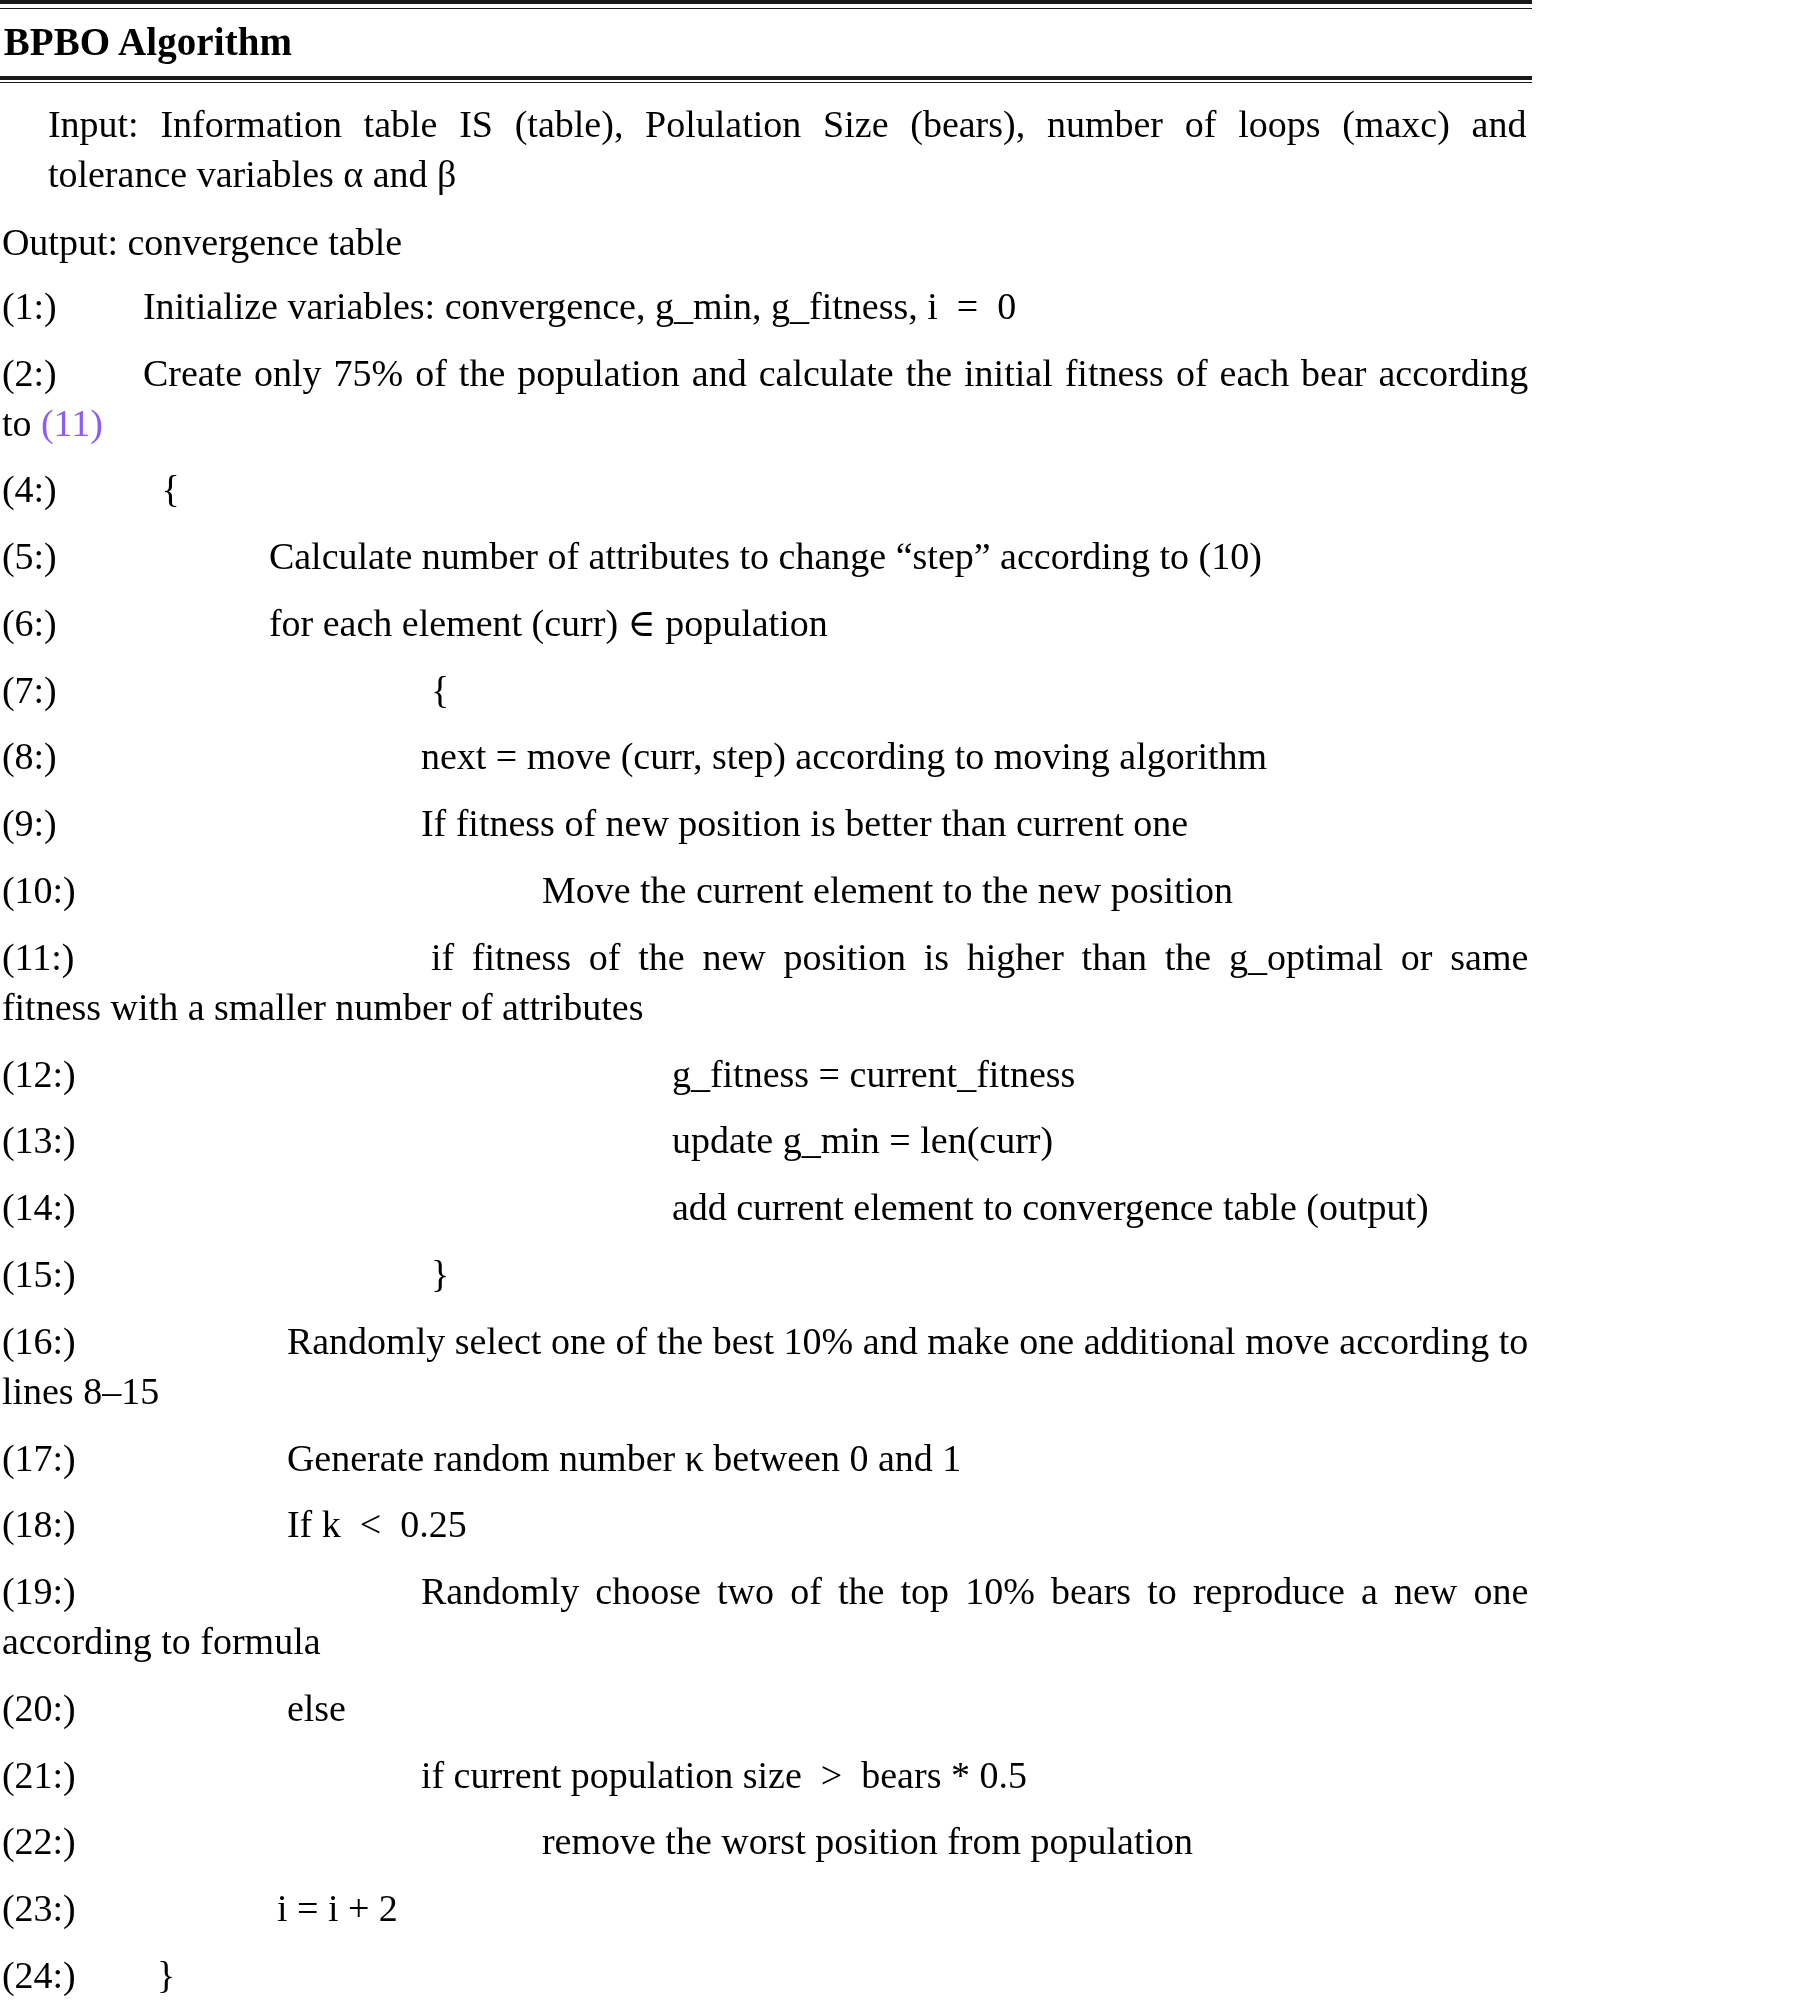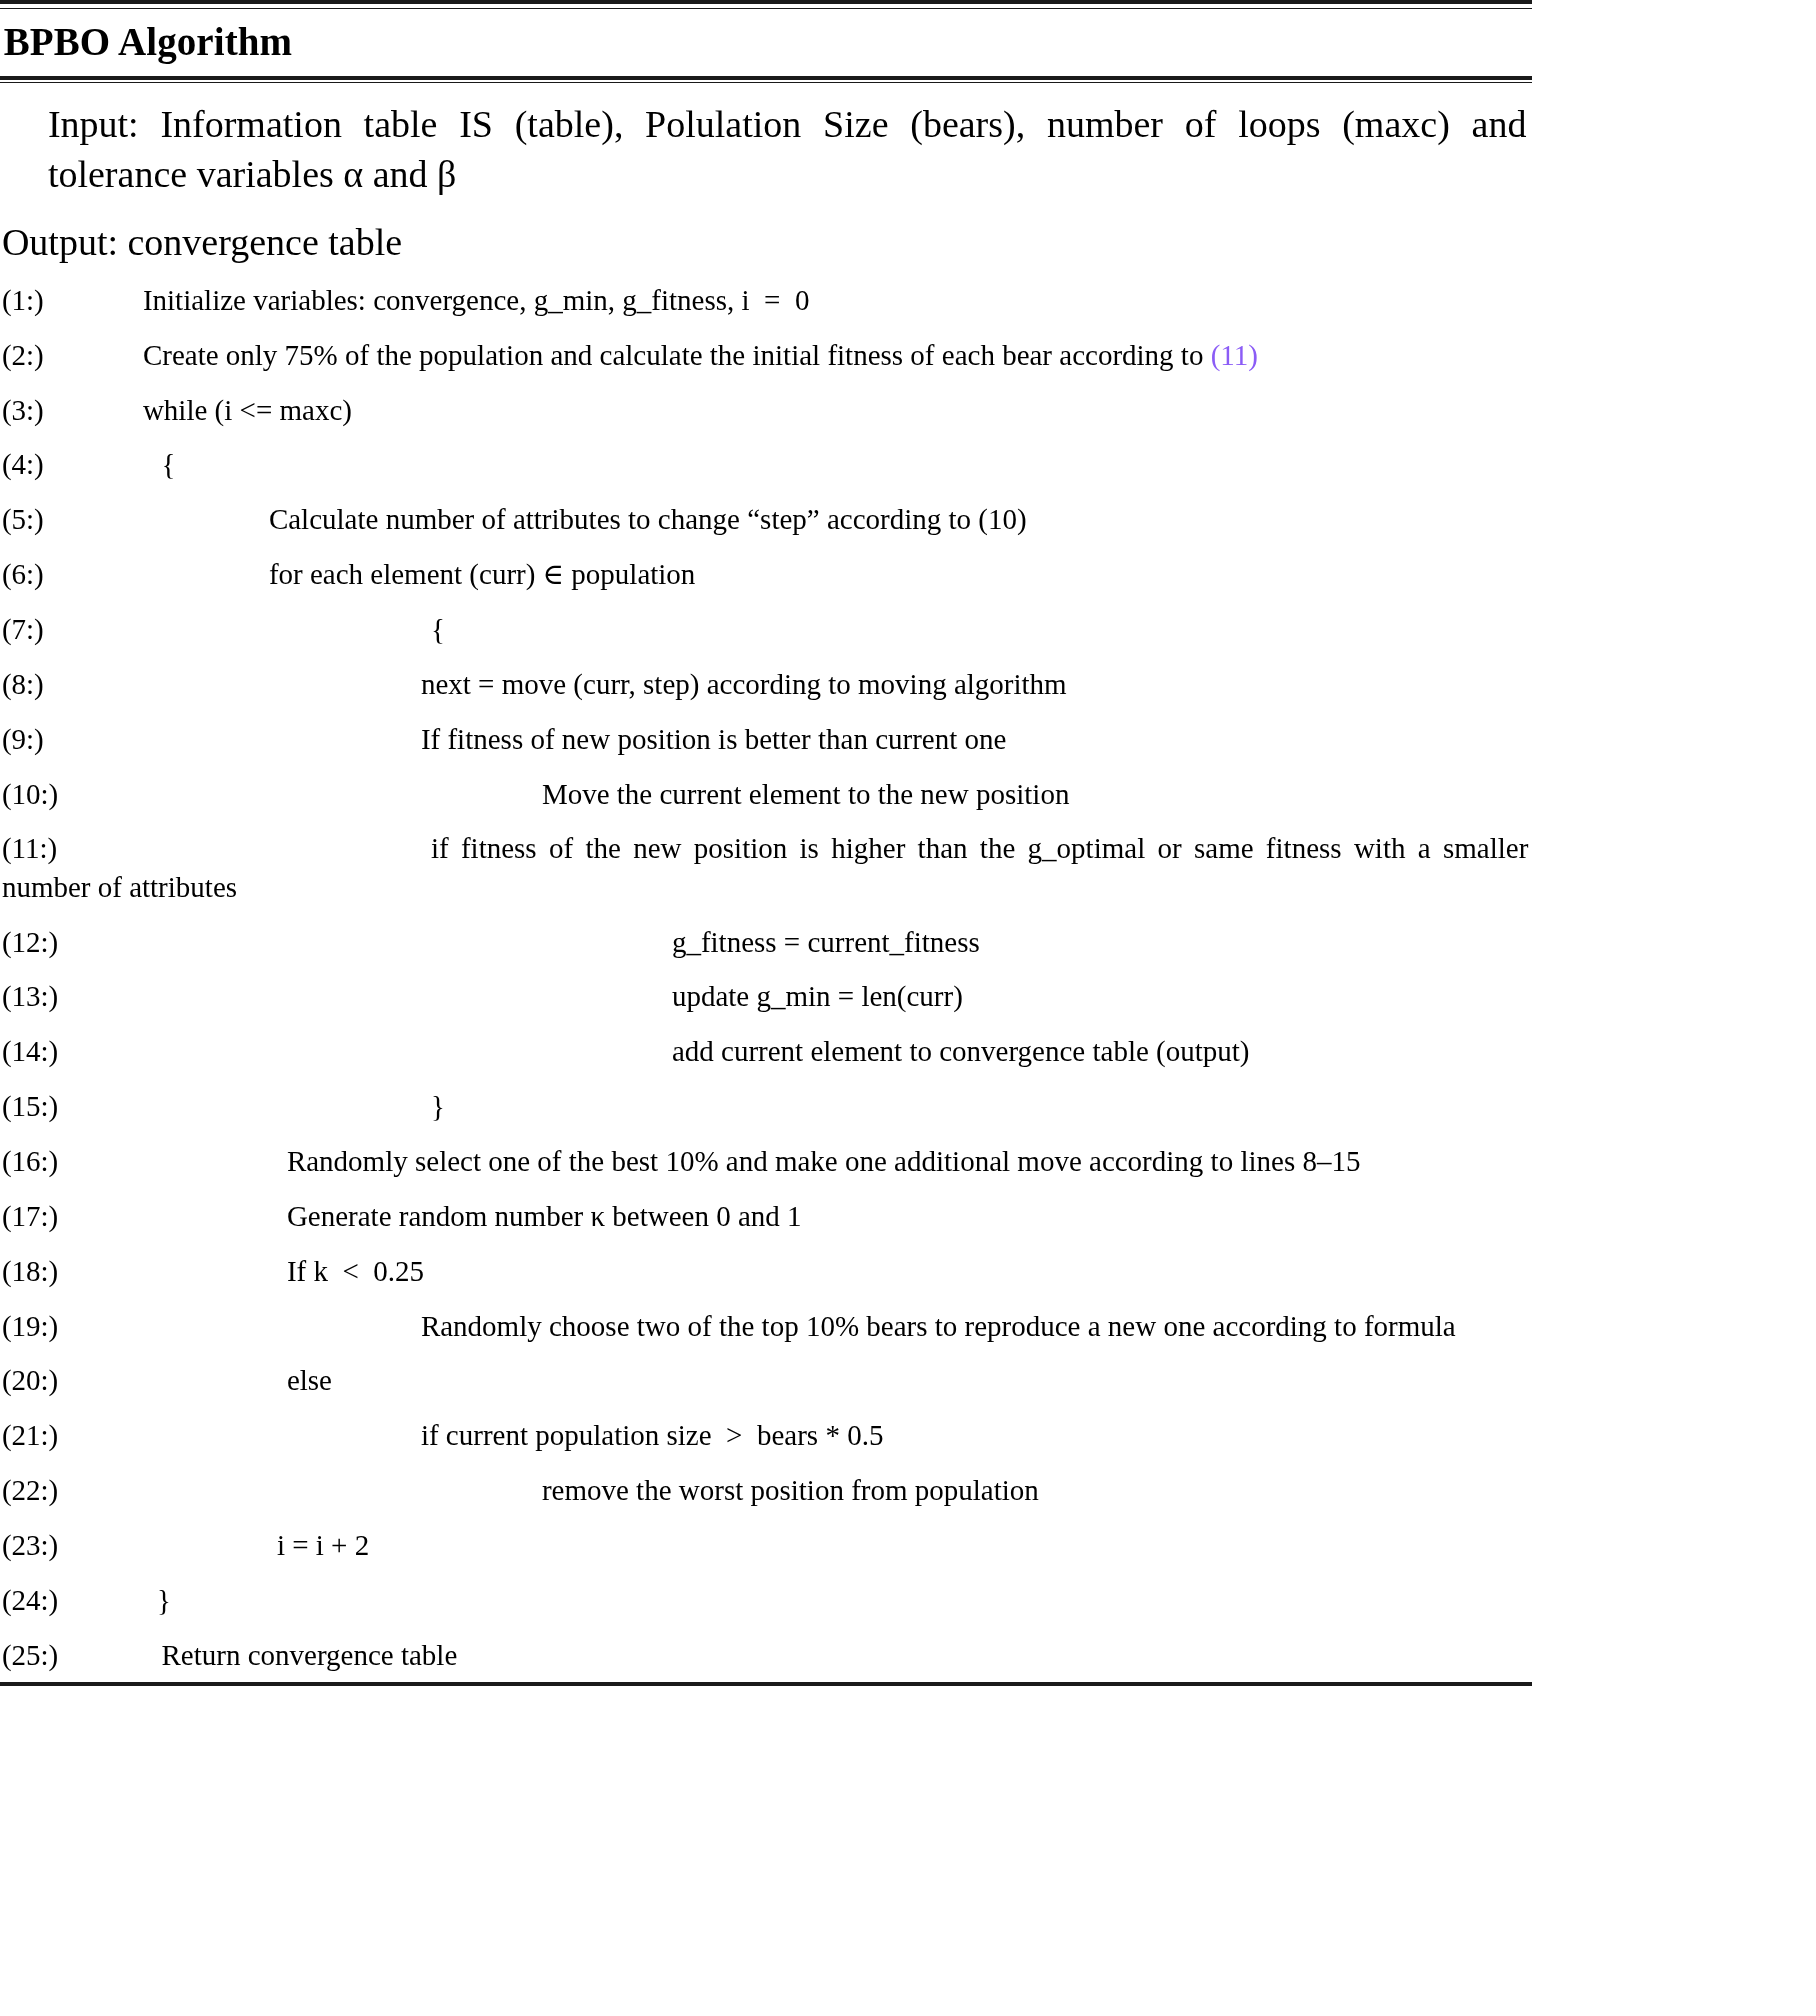--- a/index.html
+++ b/index.html
@@ -58,21 +58,21 @@
     font-size: 38px;
     line-height: 1.30;
     padding: 13px 5.6px 5.6px 1.9px;
     text-align: justify;
     text-justify: inter-word;
   }
   .prose.first { padding-top: 16.7px; margin-left: 46px; }
 
   
   .step {
-    font-size: 29px;
+    font-size: 38px;
     line-height: 1.32;
     padding: 8.3px 3.7px 8.3px 1.9px;
     position: relative;
     text-align: justify;
     text-justify: inter-word;
   }
   .step .num {
     display: inline-block;
     width: 141px;
     vertical-align: top;
@@ -108,21 +108,20 @@
 
   <div class="rule-mid"></div>
 
   <div class="prose first">Input: Information table IS (table), Polulation Size (bears), number of loops (maxc) and tolerance variables α and β</div>
 
   <div class="prose">Output: convergence table</div>
 
   <div id="steps-container">
       <div class="step ind-wrapper"><span class="num">(1:)</span><span class="body ind-1">Initialize variables: convergence, g_min, g_fitness, i  =  0</span></div>
       <div class="step ind-wrapper"><span class="num">(2:)</span><span class="body ind-1">Create only 75% of the population and calculate the initial fitness of each bear according to </span><span class="eqref" style="color: #8b5cf6;">(11)</span></div>
-      <div class="step ind-wrapper"><span class="num">(3:)</span><span class="body ind-1">while (i &lt;= maxc)</span></div>
       <div class="step ind-wrapper"><span class="num">(4:)</span><span class="body ind-11">{</span></div>
       <div class="step ind-wrapper"><span class="num">(5:)</span><span class="body ind-2">Calculate number of attributes to change “step” according to (10)</span></div>
       <div class="step ind-wrapper"><span class="num">(6:)</span><span class="body ind-2">for each element (curr) ∈ population</span></div>
       <div class="step ind-wrapper"><span class="num">(7:)</span><span class="body ind-8">{</span></div>
       <div class="step ind-wrapper"><span class="num">(8:)</span><span class="body ind-3">next = move (curr, step) according to moving algorithm</span></div>
       <div class="step ind-wrapper"><span class="num">(9:)</span><span class="body ind-3">If fitness of new position is better than current one</span></div>
       <div class="step ind-wrapper"><span class="num">(10:)</span><span class="body ind-4">Move the current element to the new position</span></div>
       <div class="step ind-wrapper"><span class="num">(11:)</span><span class="body ind-8">if fitness of the new position is higher than the g_optimal or same fitness with a smaller number of attributes</span></div>
       <div class="step ind-wrapper"><span class="num">(12:)</span><span class="body ind-5">g_fitness = current_fitness</span></div>
       <div class="step ind-wrapper"><span class="num">(13:)</span><span class="body ind-5">update g_min = len(curr)</span></div>

